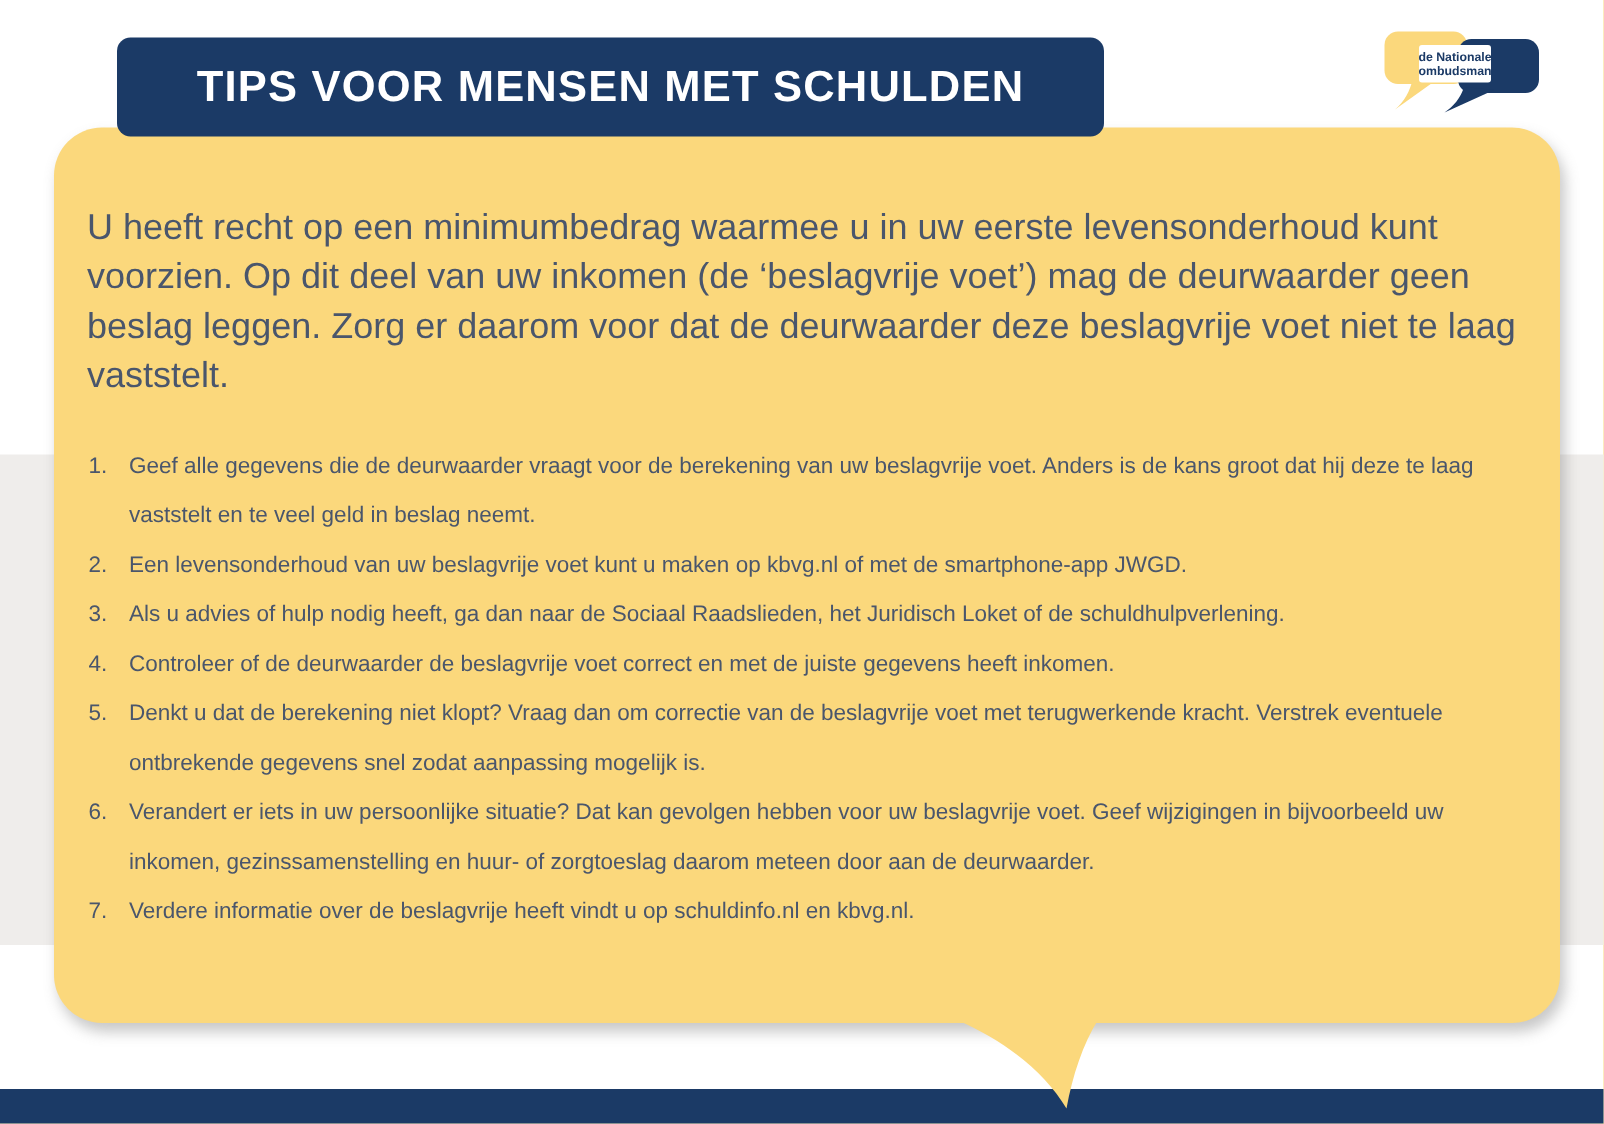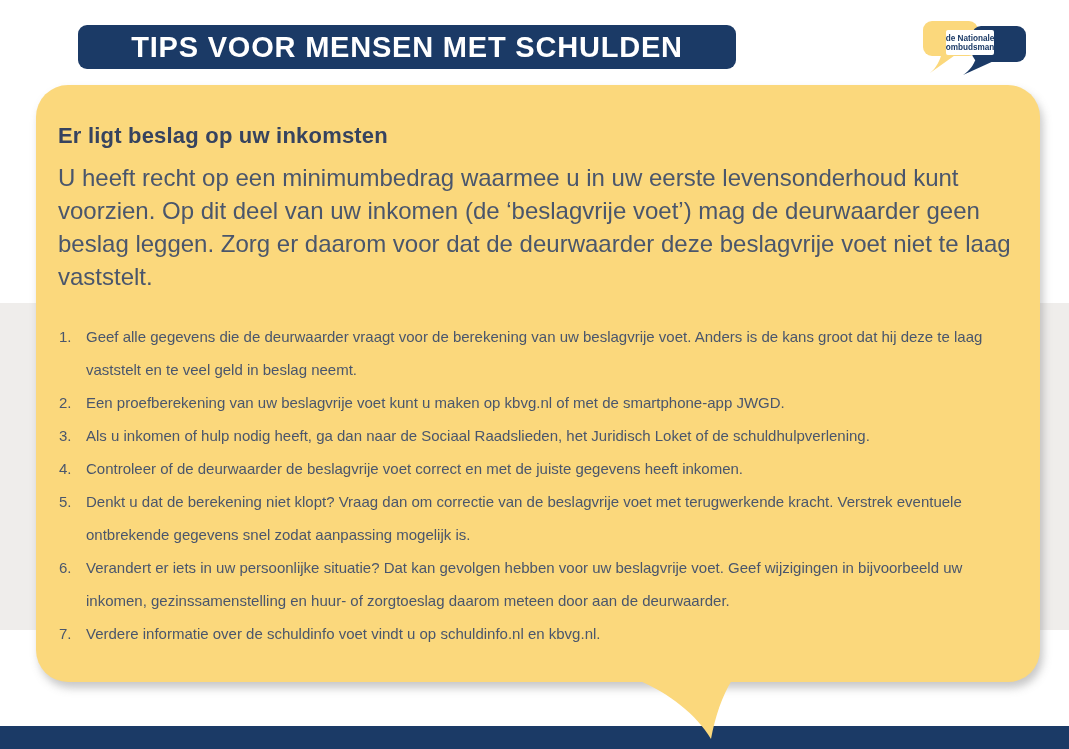--- a/index.html
+++ b/index.html
@@ -27,21 +27,21 @@
   }
   .footer-bar {
     position: absolute;
     left: 0; bottom: 0;
     width: 100%; height: 23px;
     background: var(--navy);
   }
   .header-bar {
     position: absolute;
     left: 78px; top: 25px;
-    width: 658px; height: 44px;
+    width: 658px; height: 66px;
     background: var(--navy);
     border-radius: 9px;
     display: flex;
     align-items: center;
     justify-content: center;
     z-index: 5;
   }
   .header-title {
     color: #ffffff;
     font-size: 29px;
@@ -125,36 +125,35 @@
     <rect x="52" y="14" width="54" height="36" rx="9" fill="var(--navy)"></rect>
     <path d="M 56 46 C 54 53 49 59 43 63 L 76 48 Z" fill="var(--navy)"></path>
     <rect x="26" y="18" width="48" height="25" rx="2" fill="#ffffff"></rect>
     <text x="50" y="28.5" font-size="8.2" font-weight="bold" fill="var(--navy)" text-anchor="middle">de Nationale</text>
     <text x="50" y="38" font-size="8.2" font-weight="bold" fill="var(--navy)" text-anchor="middle">ombudsman</text>
   </svg>
 </div>
 
 <div class="speech-bubble">
   <div class="bubble-content">
-    <h2 class="content-heading">Er ligt beslag op uw inkomsten</h2>
     <p class="content-intro">U heeft recht op een minimumbedrag waarmee u in uw eerste levensonderhoud kunt voorzien. Op dit deel van uw inkomen (de ‘beslagvrije voet’) mag de deurwaarder geen beslag leggen. Zorg er daarom voor dat de deurwaarder deze beslagvrije voet niet te laag vaststelt.</p>
     <ol class="tips-list">
 
         <li>Geef alle gegevens die de deurwaarder vraagt voor de berekening van uw beslagvrije voet. Anders is de kans groot dat hij deze te laag vaststelt en te veel geld in beslag neemt.</li>
 
-        <li>Een proefberekening van uw beslagvrije voet kunt u maken op kbvg.nl of met de smartphone-app JWGD.</li>
+        <li>Een levensonderhoud van uw beslagvrije voet kunt u maken op kbvg.nl of met de smartphone-app JWGD.</li>
 
-        <li>Als u inkomen of hulp nodig heeft, ga dan naar de Sociaal Raadslieden, het Juridisch Loket of de schuldhulpverlening.</li>
+        <li>Als u advies of hulp nodig heeft, ga dan naar de Sociaal Raadslieden, het Juridisch Loket of de schuldhulpverlening.</li>
 
         <li>Controleer of de deurwaarder de beslagvrije voet correct en met de juiste gegevens heeft inkomen.</li>
 
         <li>Denkt u dat de berekening niet klopt? Vraag dan om correctie van de beslagvrije voet met terugwerkende kracht. Verstrek eventuele ontbrekende gegevens snel zodat aanpassing mogelijk is.</li>
 
         <li>Verandert er iets in uw persoonlijke situatie? Dat kan gevolgen hebben voor uw beslagvrije voet. Geef wijzigingen in bijvoorbeeld uw inkomen, gezinssamenstelling en huur- of zorgtoeslag daarom meteen door aan de deurwaarder.</li>
 
-        <li>Verdere informatie over de schuldinfo voet vindt u op schuldinfo.nl en kbvg.nl.</li>
+        <li>Verdere informatie over de beslagvrije heeft vindt u op schuldinfo.nl en kbvg.nl.</li>
       </ol>
   </div>
 </div>
 
 <svg class="bubble-tail" width="140" height="62" viewBox="0 0 140 62">
   <path d="M 40 0 C 72 14 98 34 113 59 C 117 37 124 16 134 0 Z" fill="var(--yellow)"></path>
 </svg>
 
 </body></html>

